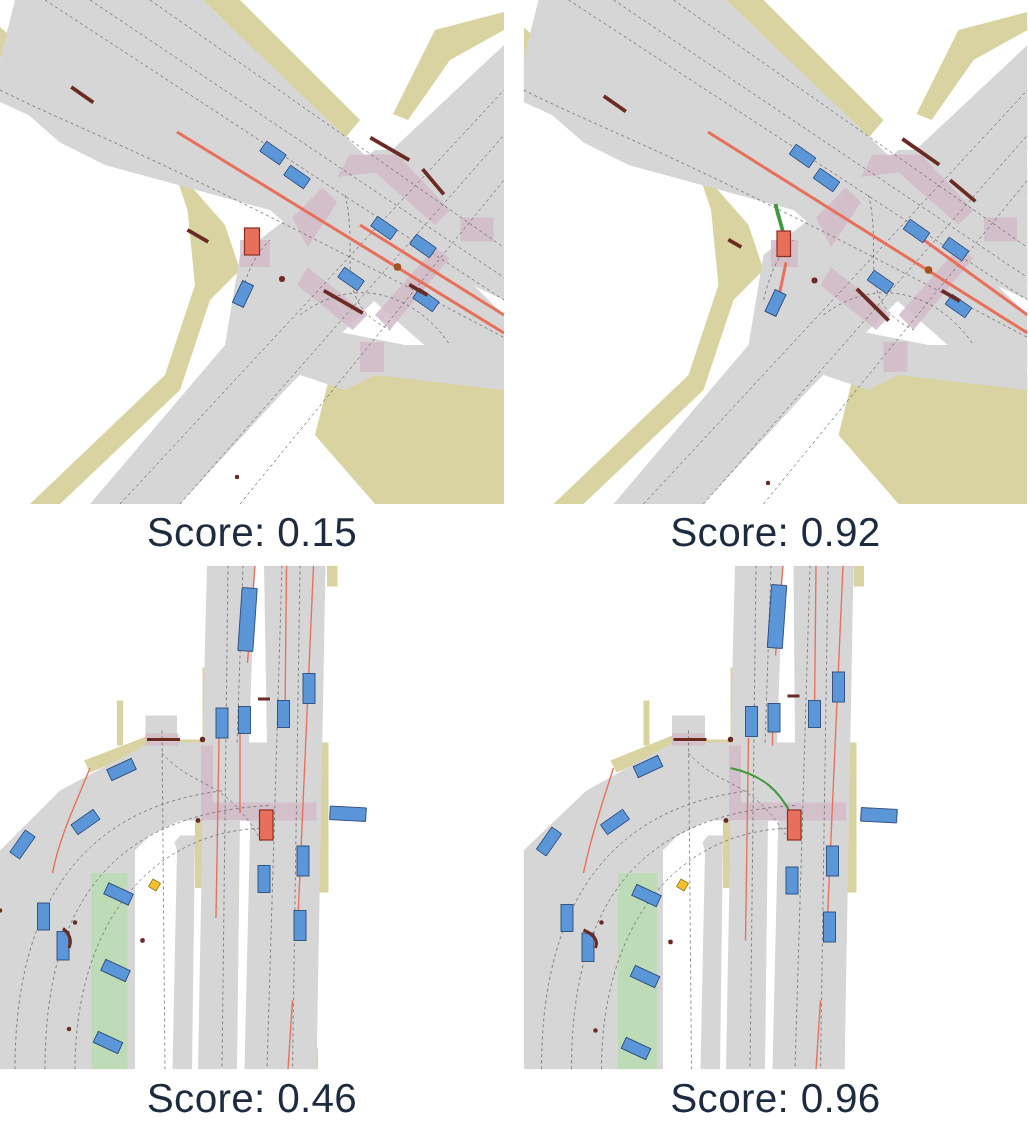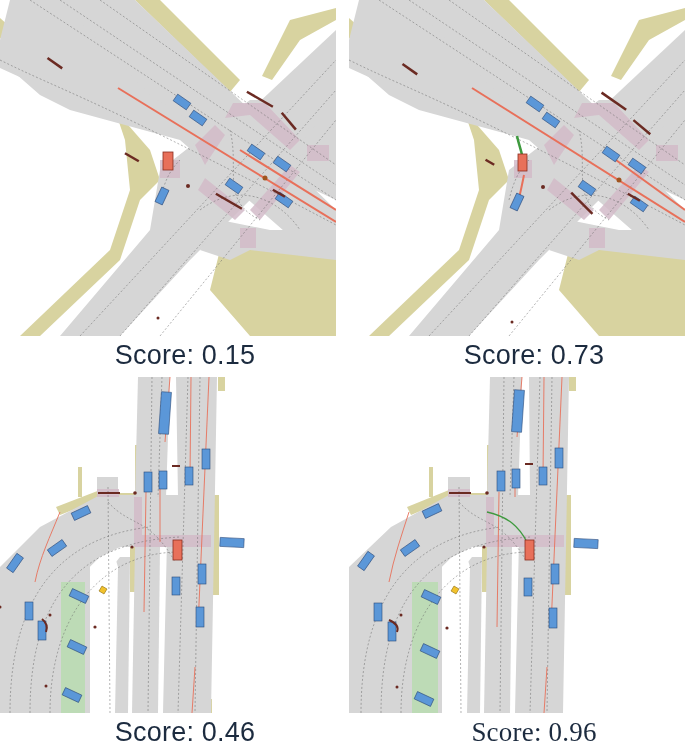--- a/index.html
+++ b/index.html
@@ -1,23 +1,23 @@
 <!DOCTYPE html>
 <html><head>
 <meta charset="utf-8">
 <style>
   html,body{margin:0;padding:0;background:#ffffff;}
   body{width:685px;height:749px;position:relative;overflow:hidden;font-family:"Liberation Sans",sans-serif;}
   .panel{position:absolute;width:336px;height:336px;overflow:hidden;background:#fff;}
   .panel svg{display:block;}
-  .score{position:absolute;width:336px;text-align:center;font-size:27px;color:#1c2b3f;font-family:"Liberation Sans",sans-serif;letter-spacing:0.2px;padding-left:17px;}
+  .score{position:absolute;width:336px;text-align:center;font-size:27px;color:#1c2b3f;font-family:"Liberation Sans",sans-serif;letter-spacing:0.2px;}
   #p1{left:0;top:0;} #p2{left:349px;top:0;}
   #p3{left:0;top:377px;} #p4{left:349px;top:377px;}
   #s1{left:0;top:340px;} #s2{left:349px;top:340px;}
-  #s3{left:0;top:717px;} #s4{left:349px;top:717px;font-family:Liberation Serif, serif;}
+  #s3{left:0;top:717px;} #s4{left:349px;top:717px;}
 </style>
 </head>
 <body>
 
 <div class="panel" id="p1">
   <svg width="336" height="336" viewBox="0 0 336 336">
     <g fill="#d8d3a0">
       <polygon points="0,18 70,80 80,100 0,38"></polygon>
       <polygon points="135,0 160,0 240,80 230,92"></polygon>
       <polygon points="290,20 336,8 336,20 300,40 272,80 262,76"></polygon>
@@ -148,21 +148,21 @@
       <rect x="250" y="100" width="30" height="2.5" transform="rotate(35 265 101)"></rect>
       <rect x="282" y="126" width="22" height="2.5" transform="rotate(40 293 127)"></rect>
       <rect x="218" y="202" width="30" height="2.5" transform="rotate(45 233 203)"></rect>
       <rect x="278" y="196" width="14" height="2.5" transform="rotate(30 285 197)"></rect>
       <circle cx="194" cy="187" r="2"></circle>
       <circle cx="163" cy="322" r="1.5"></circle>
       <circle cx="270" cy="180" r="2.5" fill="#a0541f"></circle>
     </g>
   </svg>
 </div>
-<div class="score" id="s2">Score: 0.73</div>
+<div class="score" id="s2">Score: 0.92</div>
 
 <div class="panel" id="p3">
   <svg width="336" height="336" viewBox="0 0 336 336">
     <g fill="#d8d3a0">
       <rect x="218" y="0" width="7" height="14"></rect>
       <rect x="135" y="68" width="7" height="100"></rect>
       <polygon points="56,130 100,113 100,122 60,138"></polygon>
       <rect x="78" y="90" width="4" height="30"></rect>
       <rect x="212" y="118" width="7" height="100"></rect>
       <rect x="130" y="165" width="6" height="50"></rect>

